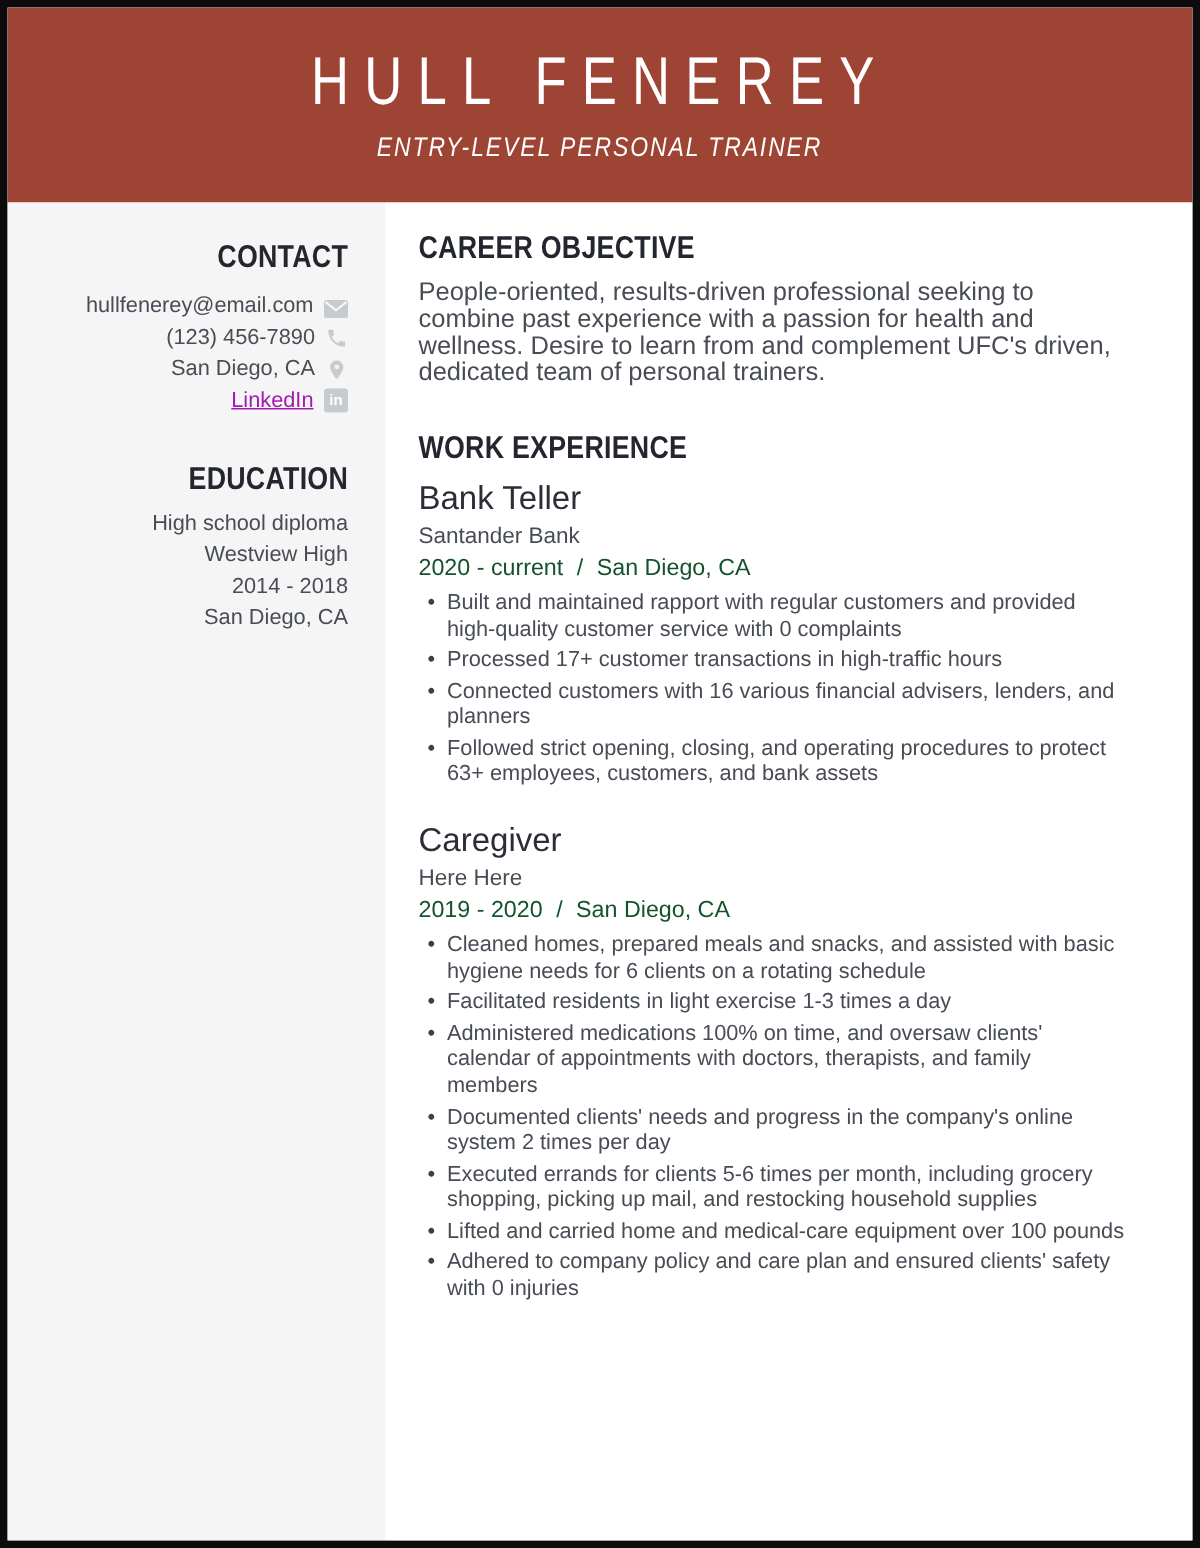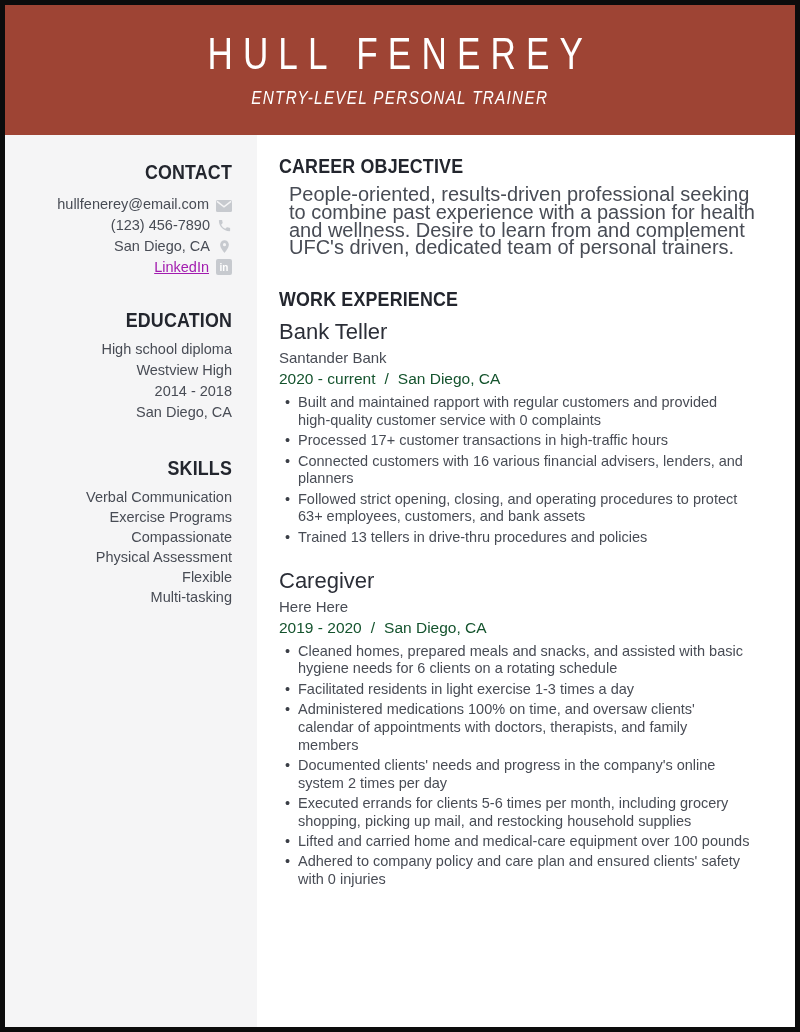--- a/index.html
+++ b/index.html
@@ -47,21 +47,21 @@
   .contact-row .icon{flex:none;display:flex;align-items:center;}
   .linkedin-badge{
     width:16px;height:16px;background:#c7cacf;border-radius:2px;color:#ffffff;
     font-size:10px;font-weight:700;display:flex;align-items:center;justify-content:center;
   }
   a.link{color:#a21caf;text-decoration:underline;}
   .side-line{font-size:14.5px;line-height:21px;}
   .skill-line{font-size:14.5px;line-height:20px;}
   
   .objective p{
-    margin:9px 10px 0;font-size:20px;line-height:17.8px;color:#484c55;max-width:478px;
+    margin:9px 0 0;font-size:17px;line-height:17.8px;color:#484c55;max-width:478px;
   }
   .experience{margin-top:30px;}
   .job{margin-top:9px;}
   .job + .job{margin-top:21px;}
   .job-title{margin:0;font-size:22px;font-weight:400;color:#2b2e37;line-height:26px;}
   .company{margin-top:4px;font-size:15px;color:#484c55;line-height:17px;}
   .meta{margin-top:4px;font-size:15.5px;color:#14532d;line-height:18px;display:flex;gap:9px;}
   ul.bullets{margin:6px 0 0;padding:0;list-style:none;max-width:472px;}
   .bullets li{
     position:relative;padding-left:19px;font-size:14.5px;line-height:17.8px;
@@ -120,29 +120,20 @@
       </section>
 
       <section class="side-section">
         <h2 class="heading">EDUCATION</h2>
         <div class="side-line">High school diploma</div>
         <div class="side-line">Westview High</div>
         <div class="side-line">2014 - 2018</div>
         <div class="side-line">San Diego, CA</div>
       </section>
 
-      <section class="side-section">
-        <h2 class="heading">SKILLS</h2>
-        <div class="skill-line">Verbal Communication</div>
-        <div class="skill-line">Exercise Programs</div>
-        <div class="skill-line">Compassionate</div>
-        <div class="skill-line">Physical Assessment</div>
-        <div class="skill-line">Flexible</div>
-        <div class="skill-line">Multi-tasking</div>
-      </section>
 
     </aside>
 
     <main class="main">
 
       <section class="objective">
         <h2 class="heading">CAREER OBJECTIVE</h2>
         <p>People-oriented, results-driven professional seeking to combine past experience with a passion for health and wellness. Desire to learn from and complement UFC's driven, dedicated team of personal trainers.</p>
       </section>
 
@@ -155,21 +146,20 @@
           <div class="meta">
             <span>2020 - current</span>
             <span>/</span>
             <span>San Diego, CA</span>
           </div>
           <ul class="bullets">
             <li>Built and maintained rapport with regular customers and provided high-quality customer service with 0 complaints</li>
             <li>Processed 17+ customer transactions in high-traffic hours</li>
             <li>Connected customers with 16 various financial advisers, lenders, and planners</li>
             <li>Followed strict opening, closing, and operating procedures to protect 63+ employees, customers, and bank assets</li>
-            <li>Trained 13 tellers in drive-thru procedures and policies</li>
           </ul>
         </article>
 
         <article class="job">
           <h3 class="job-title">Caregiver</h3>
           <div class="company">Here Here</div>
           <div class="meta">
             <span>2019 - 2020</span>
             <span>/</span>
             <span>San Diego, CA</span>

